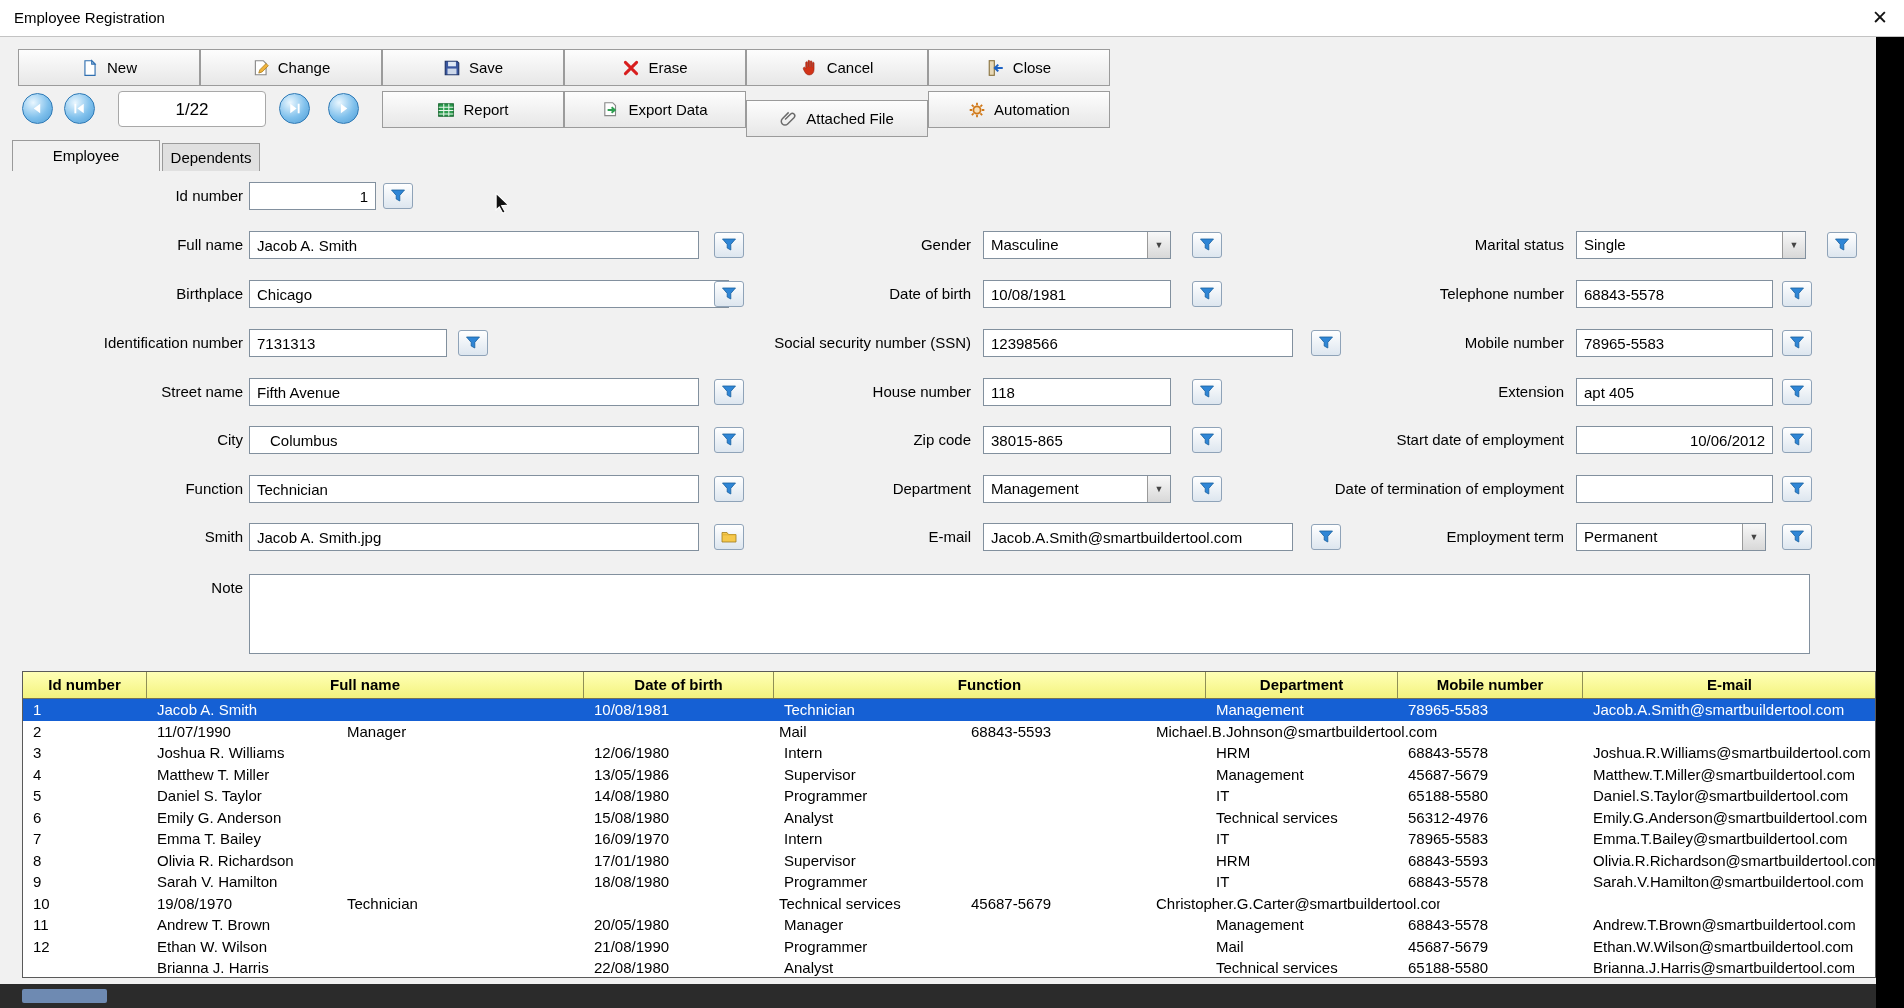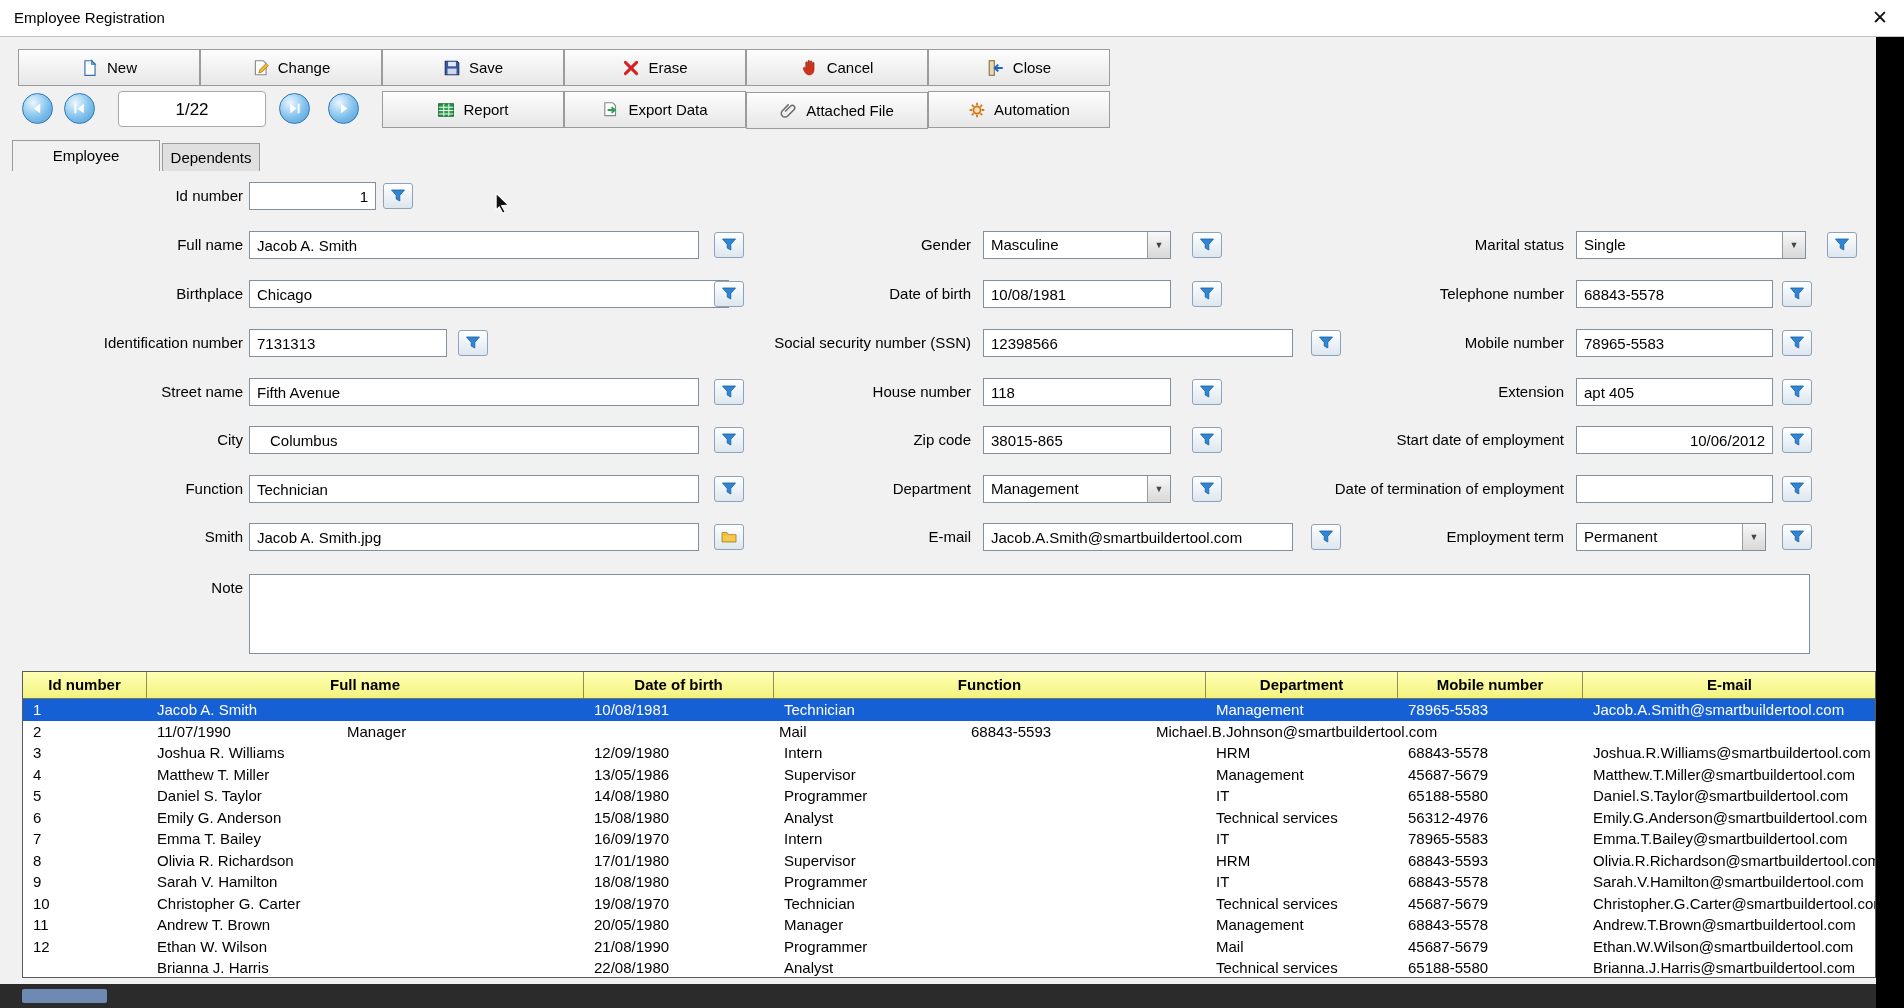--- a/index.html
+++ b/index.html
@@ -205,21 +205,21 @@
         <use href="#i-report"></use>
       </svg>
     <span>Report</span>
   </button>
   <button class="toolbtn" style="left:564px;top:91px">
     <svg class="ic">
         <use href="#i-export"></use>
       </svg>
     <span>Export Data</span>
   </button>
-  <button class="toolbtn" style="left:746px;top:92px">
+  <button class="toolbtn" style="left:746px;top:100px">
     <svg class="ic">
         <use href="#i-attach"></use>
       </svg>
     <span>Attached File</span>
   </button>
   <button class="toolbtn" style="left:928px;top:91px">
     <svg class="ic">
         <use href="#i-auto"></use>
       </svg>
     <span>Automation</span>
@@ -447,21 +447,21 @@
           <div class="gc" style="width: 124px;">2</div>
           <div class="gc" style="width: 190px;">11/07/1990</div>
           <div class="gc" style="width: 432px;">Manager</div>
           <div class="gc" style="width: 192px;">Mail</div>
           <div class="gc" style="width: 185px;">68843-5593</div>
           <div class="gc" style="width: 294px;">Michael.B.Johnson@smartbuildertool.com</div>
         </div>
         <div class="gr">
           <div class="gc" style="width: 124px;">3</div>
           <div class="gc" style="width: 437px;">Joshua R. Williams</div>
-          <div class="gc" style="width: 190px;">12/09/1980</div>
+          <div class="gc" style="width: 190px;">12/06/1980</div>
           <div class="gc" style="width: 432px;">Intern</div>
           <div class="gc" style="width: 192px;">HRM</div>
           <div class="gc" style="width: 185px;">68843-5578</div>
           <div class="gc" style="width: 294px;">Joshua.R.Williams@smartbuildertool.com</div>
         </div>
         <div class="gr">
           <div class="gc" style="width: 124px;">4</div>
           <div class="gc" style="width: 437px;">Matthew T. Miller</div>
           <div class="gc" style="width: 190px;">13/05/1986</div>
           <div class="gc" style="width: 432px;">Supervisor</div>
@@ -509,21 +509,20 @@
           <div class="gc" style="width: 124px;">9</div>
           <div class="gc" style="width: 437px;">Sarah V. Hamilton</div>
           <div class="gc" style="width: 190px;">18/08/1980</div>
           <div class="gc" style="width: 432px;">Programmer</div>
           <div class="gc" style="width: 192px;">IT</div>
           <div class="gc" style="width: 185px;">68843-5578</div>
           <div class="gc" style="width: 294px;">Sarah.V.Hamilton@smartbuildertool.com</div>
         </div>
         <div class="gr">
           <div class="gc" style="width: 124px;">10</div>
-          <div class="gc" style="width: 437px;">Christopher G. Carter</div>
           <div class="gc" style="width: 190px;">19/08/1970</div>
           <div class="gc" style="width: 432px;">Technician</div>
           <div class="gc" style="width: 192px;">Technical services</div>
           <div class="gc" style="width: 185px;">45687-5679</div>
           <div class="gc" style="width: 294px;">Christopher.G.Carter@smartbuildertool.com</div>
         </div>
         <div class="gr">
           <div class="gc" style="width: 124px;">11</div>
           <div class="gc" style="width: 437px;">Andrew T. Brown</div>
           <div class="gc" style="width: 190px;">20/05/1980</div>

